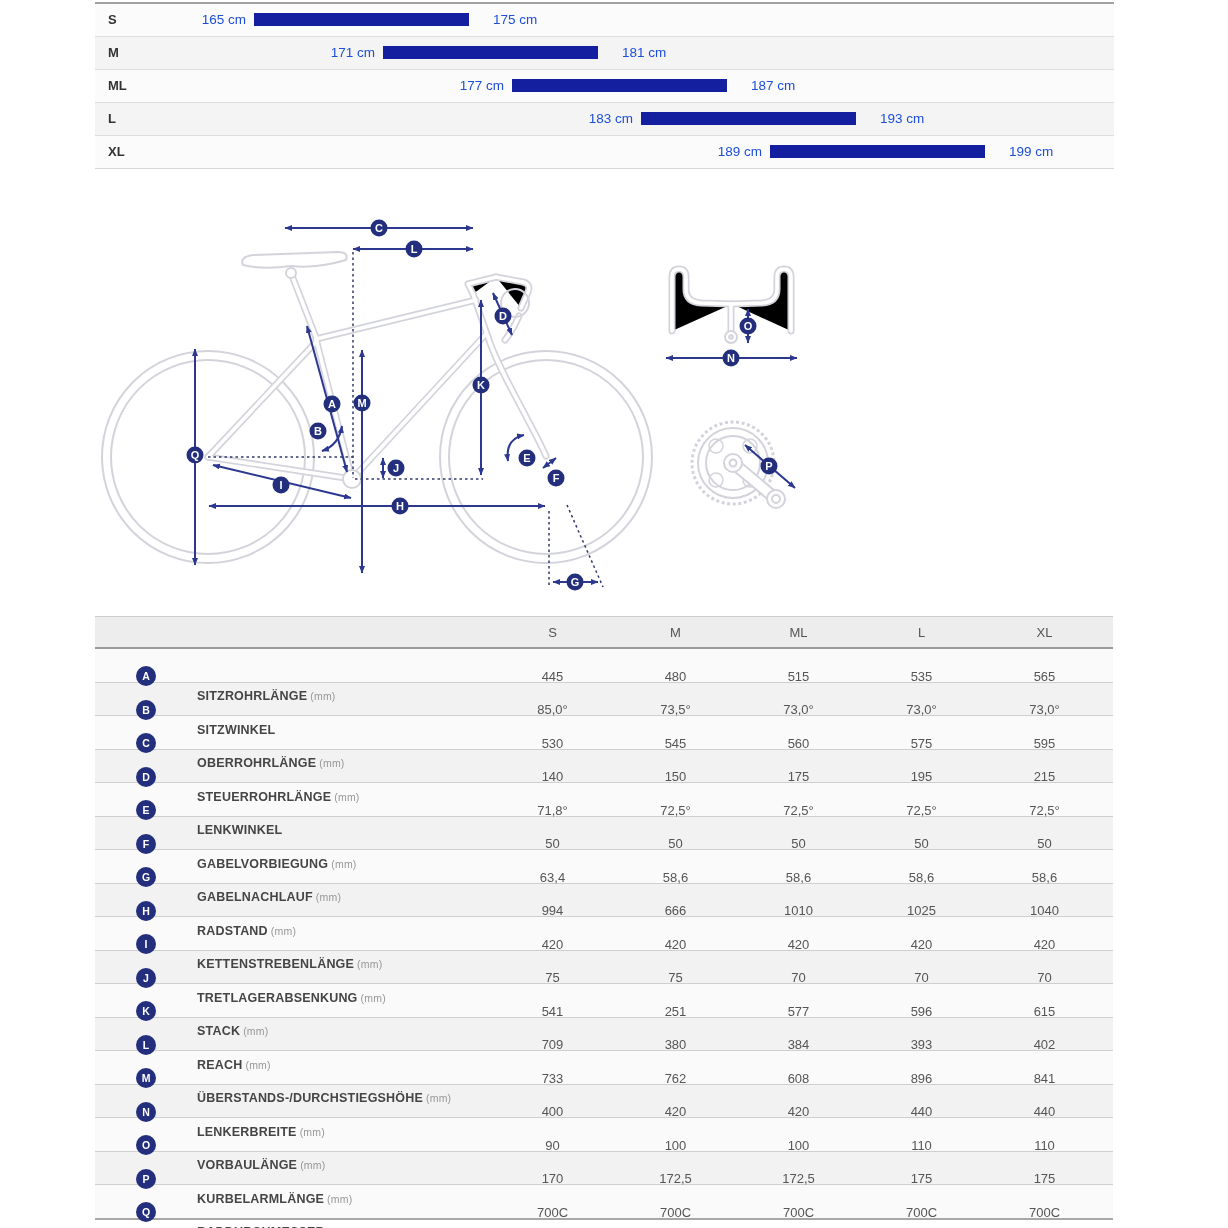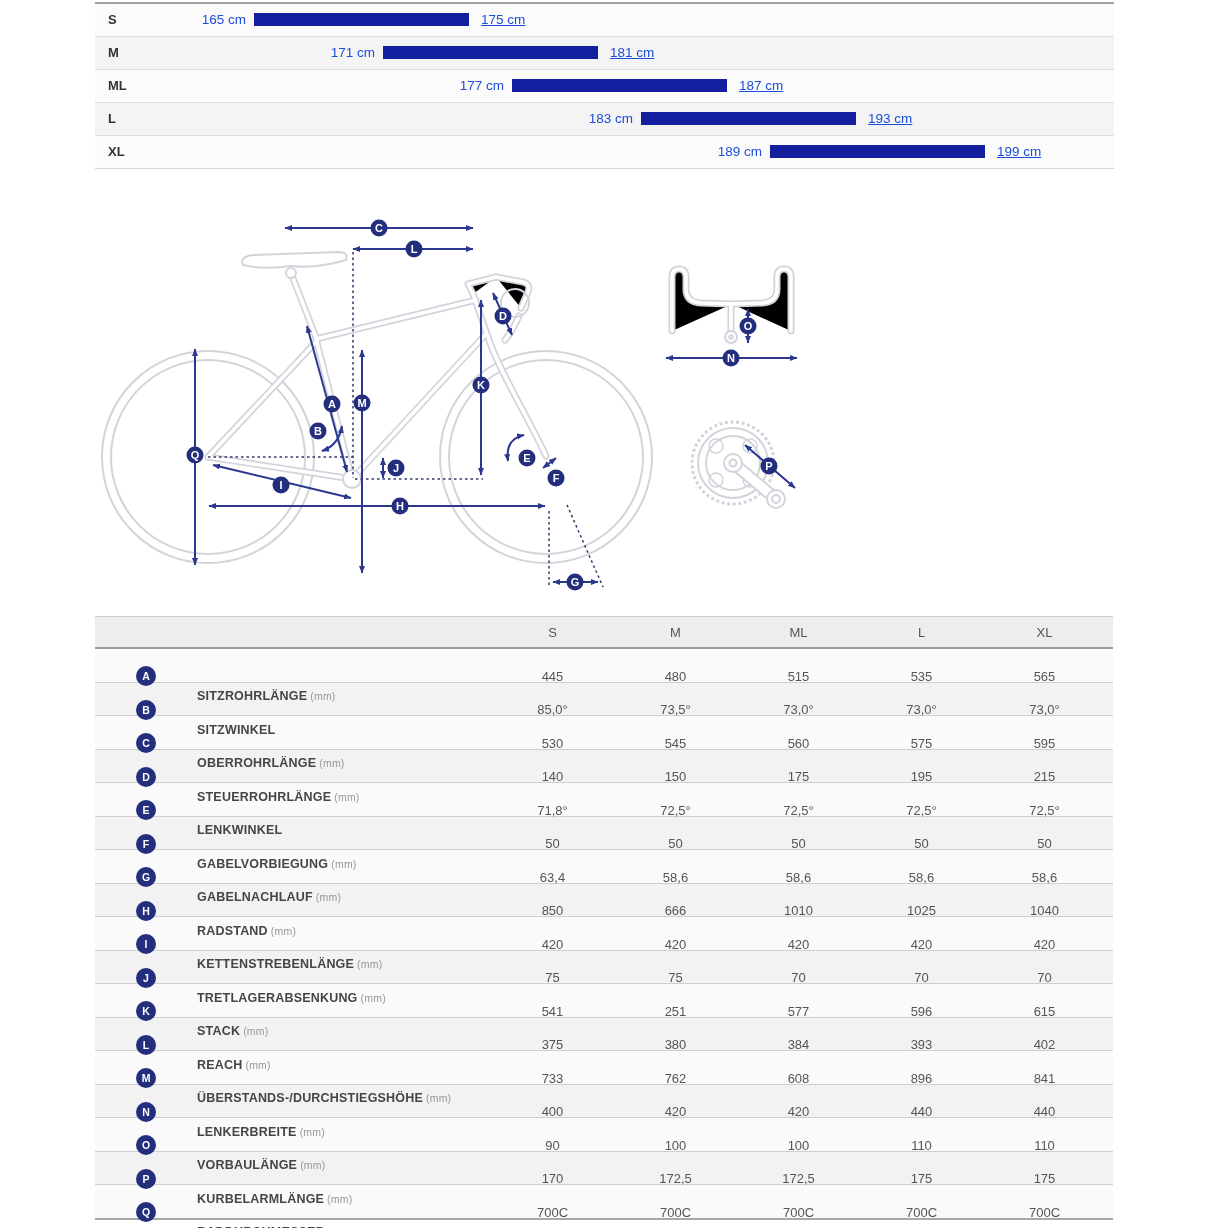--- a/index.html
+++ b/index.html
@@ -9,21 +9,21 @@
   
   .size-chart{position:absolute;left:95px;top:2px;width:1019px;border-top:2px solid #a2a2a2;border-bottom:1px solid #d6d6d6;}
   .sc-row{position:relative;height:32px;}
   .sc-row:nth-child(odd){background:#fbfbfc;}
   .sc-row:nth-child(even){background:#f4f4f5;}
   .sc-row + .sc-row{border-top:1px solid #ddd;}
   .sc-size{position:absolute;left:13px;top:0;line-height:32px;font-weight:bold;font-size:13px;color:#333;}
   .sc-bar{position:absolute;top:9px;height:13px;background:#131f9e;}
   .sc-min,.sc-max{position:absolute;top:0;line-height:32px;font-size:13.5px;color:#1d4ed8;white-space:nowrap;}
   .sc-min{transform:translateX(-100%);padding-right:8px;}
-  .sc-max{padding-left:12px;text-decoration:underline;}
+  .sc-max{padding-left:24px;}
 
   
   .diagram{position:absolute;left:95px;top:190px;width:1019px;height:420px;}
   .wheel{fill:none;stroke:#d3d4db;stroke-width:2;}
   .tube-outer{fill:none;stroke:#d3d4db;stroke-width:7;stroke-linecap:round;stroke-linejoin:round;}
   .tube-inner{fill:none;stroke:#fff;stroke-width:3.6;stroke-linecap:round;stroke-linejoin:round;}
   .part{fill:#fff;stroke:#d3d4db;stroke-width:2;}
   .partline{fill:none;stroke:#d3d4db;stroke-width:2;}
   .spider{fill:none;stroke:#d3d4db;stroke-width:1.5;}
   .teeth{fill:none;stroke:#d3d4db;stroke-width:3;stroke-dasharray:3 2.6;}
@@ -333,21 +333,21 @@
           <div class="geo-val">58,6</div>
           <div class="geo-val">58,6</div>
           <div class="geo-val">58,6</div>
           <div class="geo-val">58,6</div>
         </div>
         <div class="geo-row">
           <div>
             <div class="badge">H</div>
           </div>
           <div class="geo-label">RADSTAND<span class="geo-unit">(mm)</span></div>
-          <div class="geo-val">850</div>
+          <div class="geo-val">994</div>
           <div class="geo-val">666</div>
           <div class="geo-val">1010</div>
           <div class="geo-val">1025</div>
           <div class="geo-val">1040</div>
         </div>
         <div class="geo-row">
           <div>
             <div class="badge">I</div>
           </div>
           <div class="geo-label">KETTENSTREBENLÄNGE<span class="geo-unit">(mm)</span></div>
@@ -377,21 +377,21 @@
           <div class="geo-val">251</div>
           <div class="geo-val">577</div>
           <div class="geo-val">596</div>
           <div class="geo-val">615</div>
         </div>
         <div class="geo-row">
           <div>
             <div class="badge">L</div>
           </div>
           <div class="geo-label">REACH<span class="geo-unit">(mm)</span></div>
-          <div class="geo-val">375</div>
+          <div class="geo-val">709</div>
           <div class="geo-val">380</div>
           <div class="geo-val">384</div>
           <div class="geo-val">393</div>
           <div class="geo-val">402</div>
         </div>
         <div class="geo-row">
           <div>
             <div class="badge">M</div>
           </div>
           <div class="geo-label">ÜBERSTANDS-/DURCHSTIEGSHÖHE<span class="geo-unit">(mm)</span></div>

